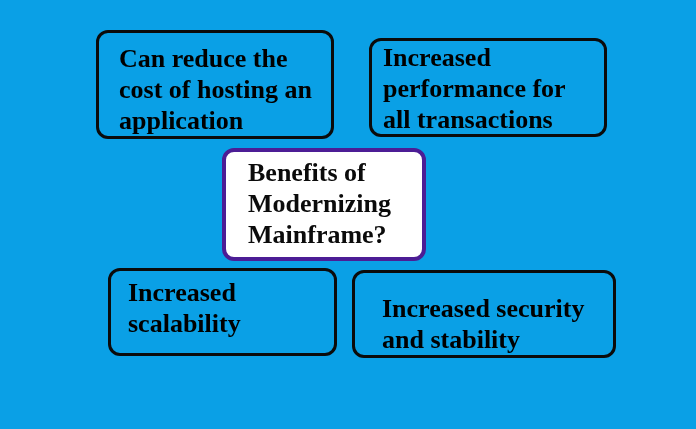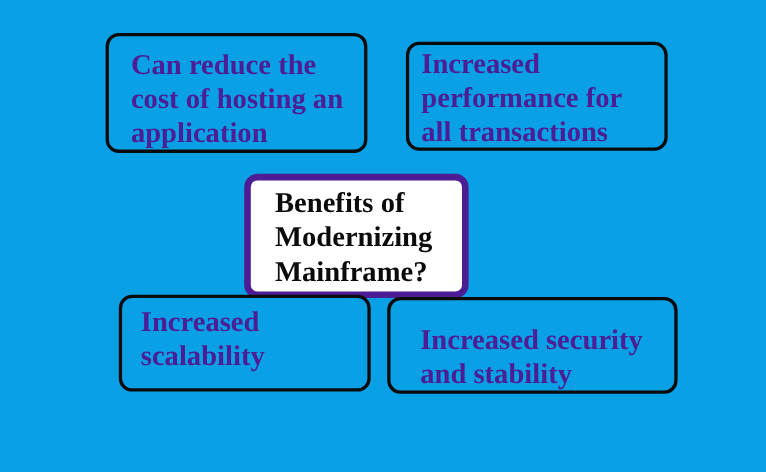--- a/index.html
+++ b/index.html
@@ -4,32 +4,32 @@
 <style>
   html, body { margin:0; padding:0; }
   body {
     width:696px; height:429px; overflow:hidden;
     background:#0aa0e6; position:relative;
     font-family:"Liberation Serif", "DejaVu Serif", serif;
   }
   .box {
     position:absolute; box-sizing:border-box;
     border:3px solid #0b0b0b; border-radius:12px;
-    background:#0aa0e6; color:#4c1d95;
+    background:#0aa0e6; color:#000000;
     font-weight:bold; font-size:26px; line-height:31px;
   }
   .box span { display:block; white-space:pre-line; }
   #b1 { left:96px; top:30px; width:238px; height:109px; padding:10px 0 0 20px; }
   #b2 { left:369px; top:38px; width:238px; height:99px; padding:1px 0 0 11px; }
   #b3 { left:108px; top:268px; width:229px; height:88px; padding:6px 0 0 17px; }
   #b4 { left:352px; top:270px; width:264px; height:88px; padding:20px 0 0 27px; }
   #center {
     position:absolute; box-sizing:border-box;
-    left:222px; top:158px; width:204px; height:113px;
-    border:6px solid #4c1d95; border-radius:12px;
+    left:222px; top:148px; width:204px; height:113px;
+    border:4px solid #4c1d95; border-radius:12px;
     background:#ffffff; color:#0b0b0b;
     font-weight:bold; font-size:26px; line-height:31px;
     padding:5px 0 0 22px;
   }
   #center .title { white-space:pre-line; display:block; }
   #center .watermark {
     position:absolute; left:0; right:0; bottom:1px; text-align:center;
     font-size:11px; line-height:12px; color:#2aa0e0; font-weight:bold;
   }
 </style>

